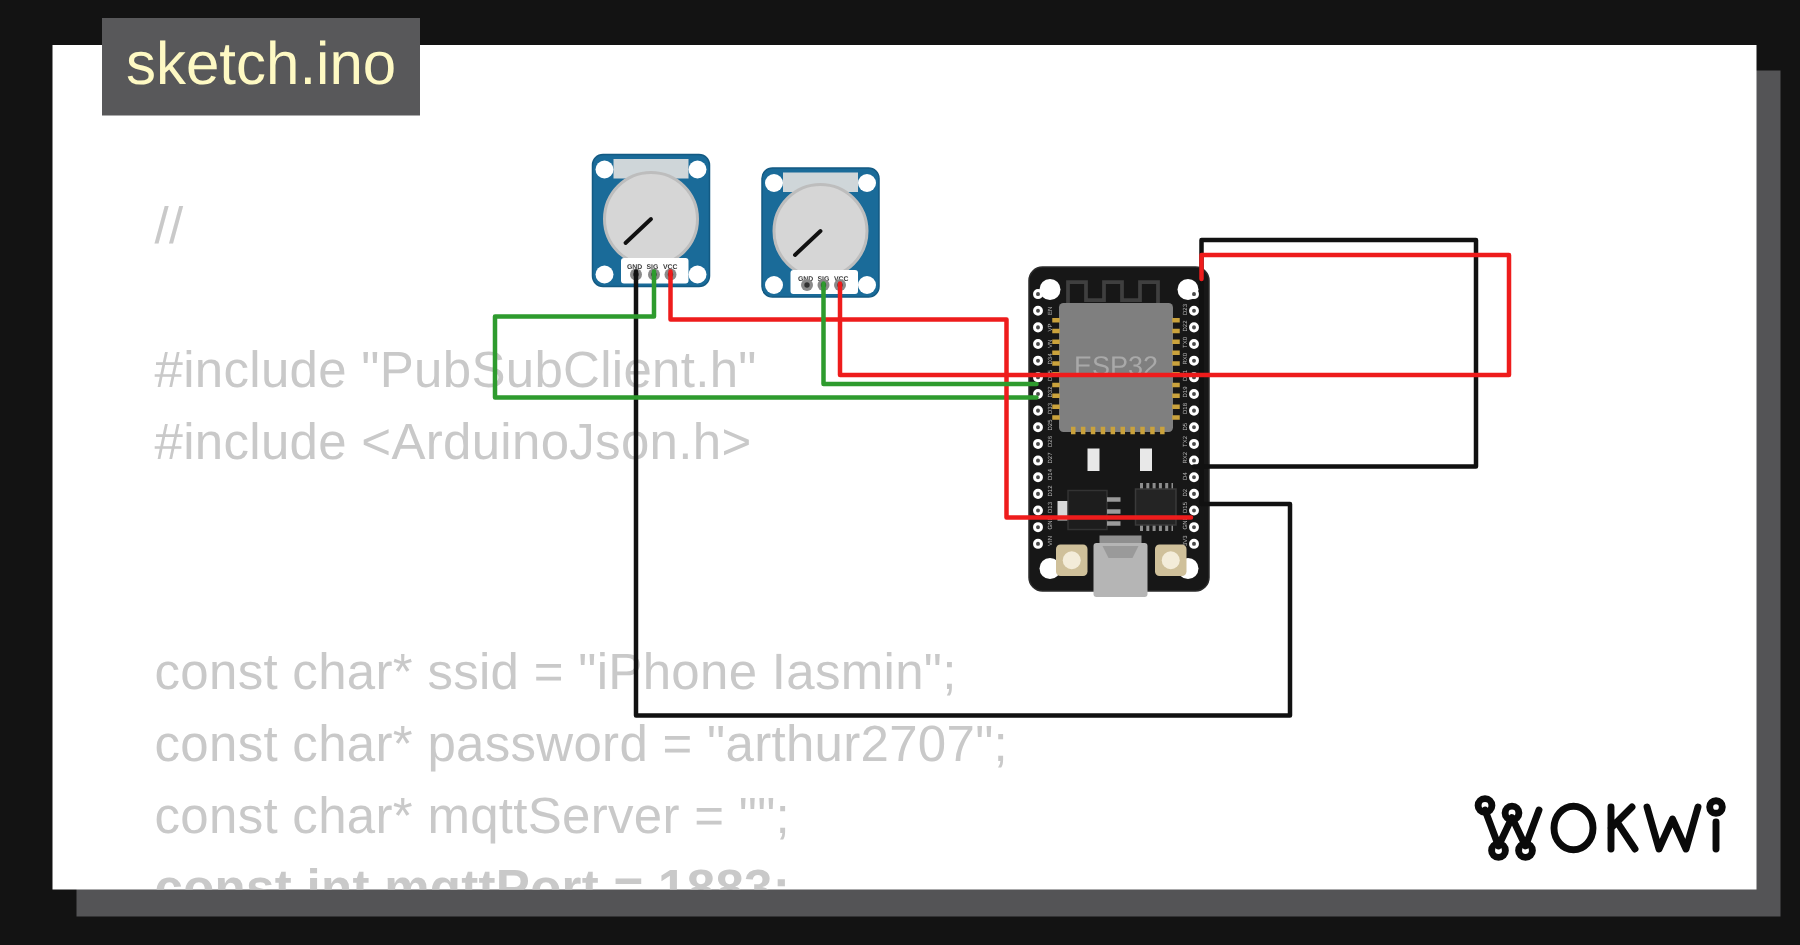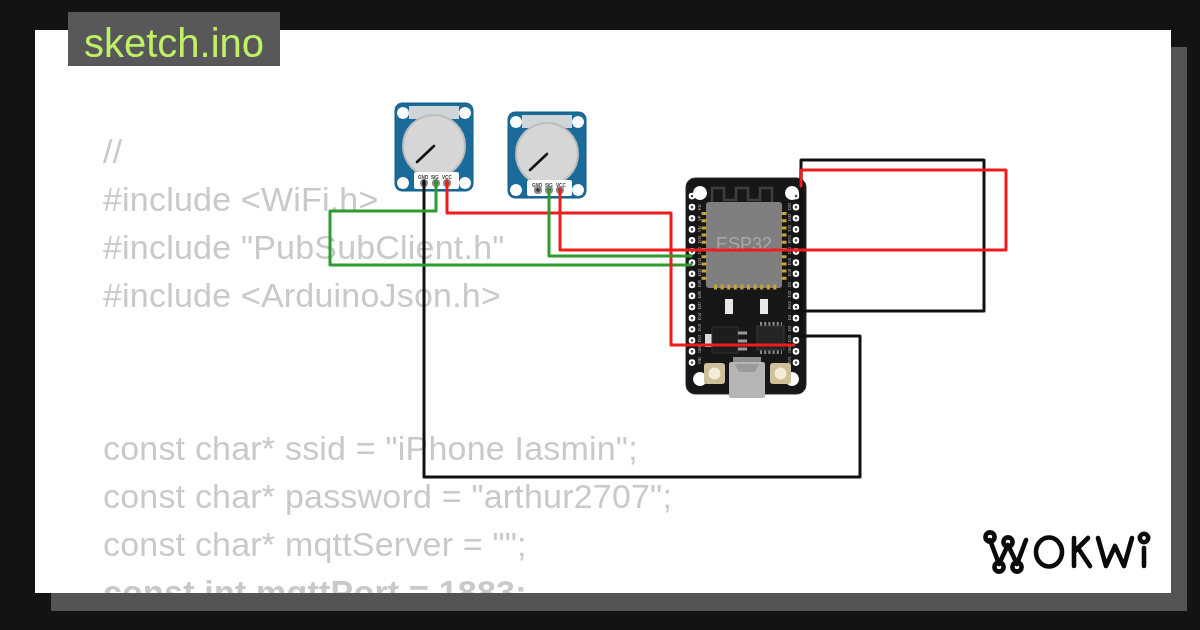--- a/index.html
+++ b/index.html
@@ -15,40 +15,39 @@
   .card{
     position:absolute;left:35px;top:30px;width:1136px;height:563px;
     background:#ffffff;overflow:hidden;
   }
   .code-layer{position:absolute;left:0;top:0;width:100%;height:100%;}
   .codeline{
     position:absolute;left:68px;white-space:pre;
     font-size:34px;line-height:40px;color:#c9c9c9;letter-spacing:0.2px;
   }
   .filetab{
-    position:absolute;left:68px;top:12px;height:54px;min-width:204px;
-    background:#58585a;color:#bef264;font-size:40px;line-height:62px;
+    position:absolute;left:68px;top:12px;height:65px;min-width:204px;
+    background:#58585a;color:#fef9c3;font-size:40px;line-height:62px;
     padding:0 16px;box-sizing:border-box;
   }
   #circuit-svg{position:absolute;left:0;top:0;pointer-events:none;}
   .wire{fill:none;stroke-width:3;stroke-linejoin:round;stroke-linecap:round;}
   .pinlbl{font-size:4px;fill:#b9b9b9;font-family:"Liberation Sans",sans-serif;}
   .potlbl{font-size:4.6px;fill:#3a3a3a;font-family:"Liberation Sans",sans-serif;font-weight:bold;}
   .chiplbl{font-size:18px;fill:#a9a9a9;font-family:"Liberation Sans",sans-serif;}
   .logo{position:absolute;left:972px;top:518px;}
 </style>
 </head>
 <body>
 
 <div class="shadow"></div>
 
 <div class="card">
   <div class="code-layer" id="code-layer">
       <div class="codeline" style="top: 101px;">//</div>
-      <div class="codeline" style="top: 149px;">#include &lt;WiFi.h&gt;</div>
       <div class="codeline" style="top: 197px;">#include "PubSubClient.h"</div>
       <div class="codeline" style="top: 245px;">#include &lt;ArduinoJson.h&gt;</div>
       <div class="codeline" style="top: 398px;">const char* ssid = "iPhone Iasmin";</div>
       <div class="codeline" style="top: 446px;">const char* password = "arthur2707";</div>
       <div class="codeline" style="top: 494px;">const char* mqttServer = "";</div>
       <div class="codeline" style="top: 542px; font-weight: bold;">const int mqttPort = 1883;</div>
     </div>
 </div>
 
 <div class="filetab">

